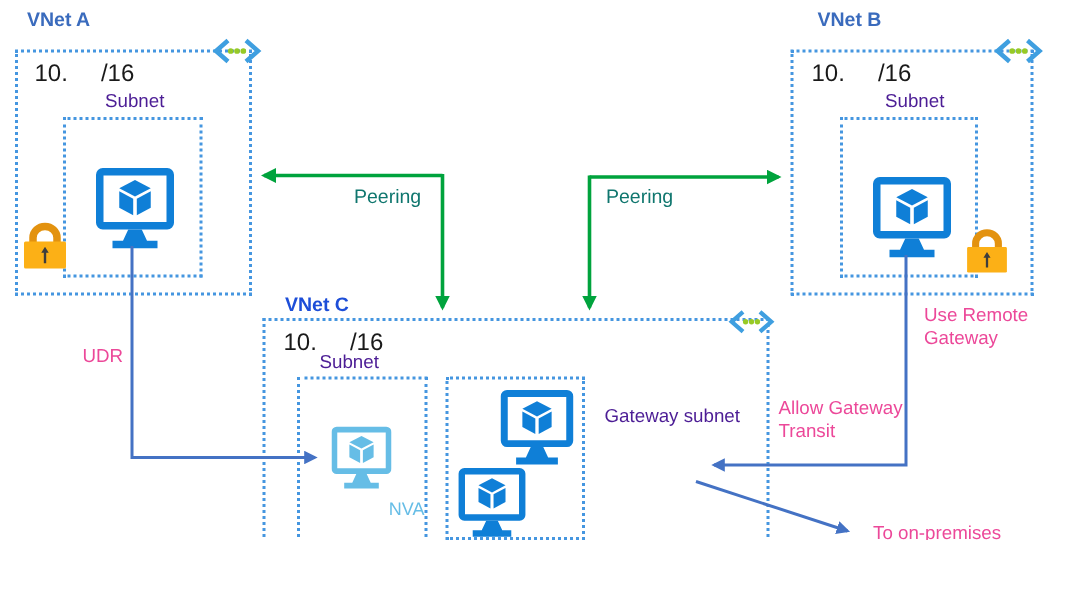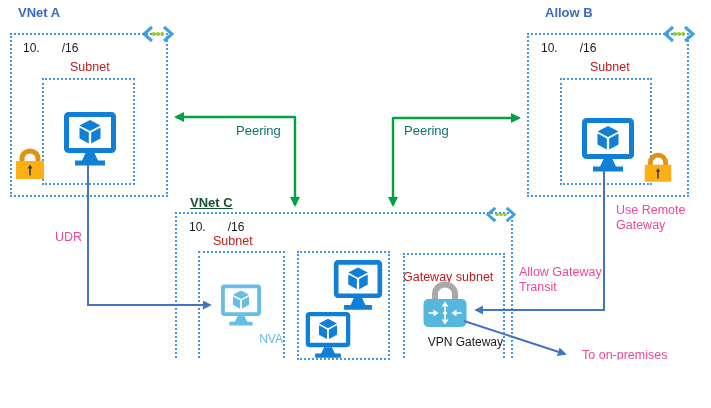--- a/index.html
+++ b/index.html
@@ -2,24 +2,24 @@
 <html><head>
 <meta charset="utf-8">
 <style>
   html,body{margin:0;padding:0;background:#fff;}
   .canvas{
     position:relative;width:711px;height:360px;background:#ffffff;
     font-family:"Liberation Sans",sans-serif;overflow:hidden;
     -webkit-font-smoothing:antialiased;
   }
   .vnet-title{position:absolute;font-size:13px;font-weight:700;color:#3a6bbd;}
-  .vnet-title.dim{color:#14532d;text-decoration:underline;}
+  .vnet-title.dim{color:#1d4ed8;}
   .dotbox{position:absolute;border:2px dotted #4596e0;box-sizing:border-box;background:transparent;}
-  .addr{position:absolute;display:flex;gap:22px;font-size:12px;color:#1a1a1a;}
-  .sublabel{position:absolute;font-size:12.5px;color:#b91c1c;}
+  .addr{position:absolute;display:flex;gap:22px;font-size:16px;color:#1a1a1a;}
+  .sublabel{position:absolute;font-size:12.5px;color:#4c1d95;}
   .note{position:absolute;font-size:12.5px;color:#ec4899;line-height:1.22;}
   .peer-label{position:absolute;font-size:13px;color:#0f766e;}
   .icon{position:absolute;line-height:0;}
   .center-label{position:absolute;left:0;width:100%;text-align:right;font-size:12px;color:#1a1a1a;}
   .center-label.nva{color:#66bde6;}
   svg.overlay{position:absolute;left:0;top:0;pointer-events:none;}
 </style>
 </head>
 <body>
 
@@ -54,21 +54,21 @@
     </div>
   </div>
   <span class="icon" style="left:11px;top:147px;">
     <svg width="38" height="34" viewBox="0 0 38 34">
         <path d="M11,16 v-4.5 a8,7.5 0 0 1 16,0 V16" fill="none" stroke="#e3920f" stroke-width="5"></path>
         <rect x="5" y="14" width="28" height="18" rx="1" fill="#fcb016"></rect>
         <polygon points="19,17.5 21.5,21.5 19.8,21.5 19.8,28.5 18.2,28.5 18.2,21.5 16.5,21.5" fill="#3d3d3d"></polygon>
       </svg>
   </span>
 
-  <div class="vnet-title" style="left:545px;top:5px;">Allow B</div>
+  <div class="vnet-title" style="left:545px;top:5px;">VNet B</div>
   <div class="dotbox" style="left:527px;top:33px;width:162px;height:164px;">
     <span class="icon" style="right:-9px;top:-10px;">
       <svg width="34" height="18" viewBox="0 0 34 18">
           <path d="M11,2 L3,9 L11,16" fill="none" stroke="#3f9fe0" stroke-width="3"></path>
           <path d="M23,2 L31,9 L23,16" fill="none" stroke="#3f9fe0" stroke-width="3"></path>
           <circle cx="12.8" cy="9" r="1.9" fill="#97ca26"></circle>
           <circle cx="17" cy="9" r="1.9" fill="#97ca26"></circle>
           <circle cx="21.2" cy="9" r="1.9" fill="#97ca26"></circle>
         </svg>
     </span>
@@ -142,38 +142,20 @@
             <rect x="2.5" y="2.5" width="47" height="36" rx="2" fill="#fff" stroke="#0f7fd7" stroke-width="5"></rect>
             <polygon points="26,8 36.5,13.5 26,19 15.5,13.5" fill="#0f7fd7"></polygon>
             <polygon points="15.5,15.5 24.8,20.5 24.8,31.5 15.5,26.5" fill="#0f7fd7"></polygon>
             <polygon points="36.5,15.5 27.2,20.5 27.2,31.5 36.5,26.5" fill="#0f7fd7"></polygon>
             <path d="M21.5,41 h9 l3.5,7.5 h7 v5 h-30 v-5 h7 z" fill="#0f7fd7"></path>
           </svg>
       </span>
     </div>
 
     <div class="sublabel" style="left:226px;top:24px;margin-top:32px;">Gateway subnet</div>
-    <div class="dotbox" style="left:226px;top:39px;width:102px;height:109px;">
-      <span class="icon" style="left:17px;top:21px;">
-        <svg width="46" height="54" viewBox="0 0 46 54">
-          <path d="M13,25 v-7 a10,9.5 0 0 1 20,0 v7" fill="none" stroke="#a8a8a8" stroke-width="6"></path>
-          <rect x="1.5" y="23" width="43" height="28" rx="5" fill="#55b6de"></rect>
-          <polygon points="23,25.5 19.5,30.5 26.5,30.5" fill="#fff"></polygon>
-            <rect x="22.2" y="30.5" width="1.6" height="4.5" fill="#fff"></rect>
-          <polygon points="23,48.5 19.5,43.5 26.5,43.5" fill="#fff"></polygon>
-            <rect x="22.2" y="39" width="1.6" height="4.5" fill="#fff"></rect>
-          <rect x="6.5" y="36.2" width="5" height="1.6" fill="#fff"></rect>
-            <polygon points="11.5,33.5 11.5,40.5 16.5,37" fill="#fff"></polygon>
-          <rect x="34.5" y="36.2" width="5" height="1.6" fill="#fff"></rect>
-            <polygon points="34.5,33.5 34.5,40.5 29.5,37" fill="#fff"></polygon>
-          <polygon points="23,34.6 25.4,37 23,39.4 20.6,37" fill="#fff"></polygon>
-        </svg>
-      </span>
-      <div class="center-label" style="top:80px;">VPN Gateway</div>
-    </div>
   </div>
 
   <svg class="overlay" width="711" height="408" viewBox="0 0 711 408">
     <defs>
       <marker id="mBlue" viewBox="0 0 10 10" refX="8" refY="5" markerWidth="9" markerHeight="9" orient="auto" markerUnits="userSpaceOnUse">
           <path d="M0,0 L10,5 L0,10 z" fill="#4472c4"></path>
         </marker>
       <marker id="mGreen" viewBox="0 0 10 10" refX="8" refY="5" markerWidth="10" markerHeight="10" orient="auto" markerUnits="userSpaceOnUse">
           <path d="M0,0 L10,5 L0,10 z" fill="#00a33d"></path>
         </marker>

